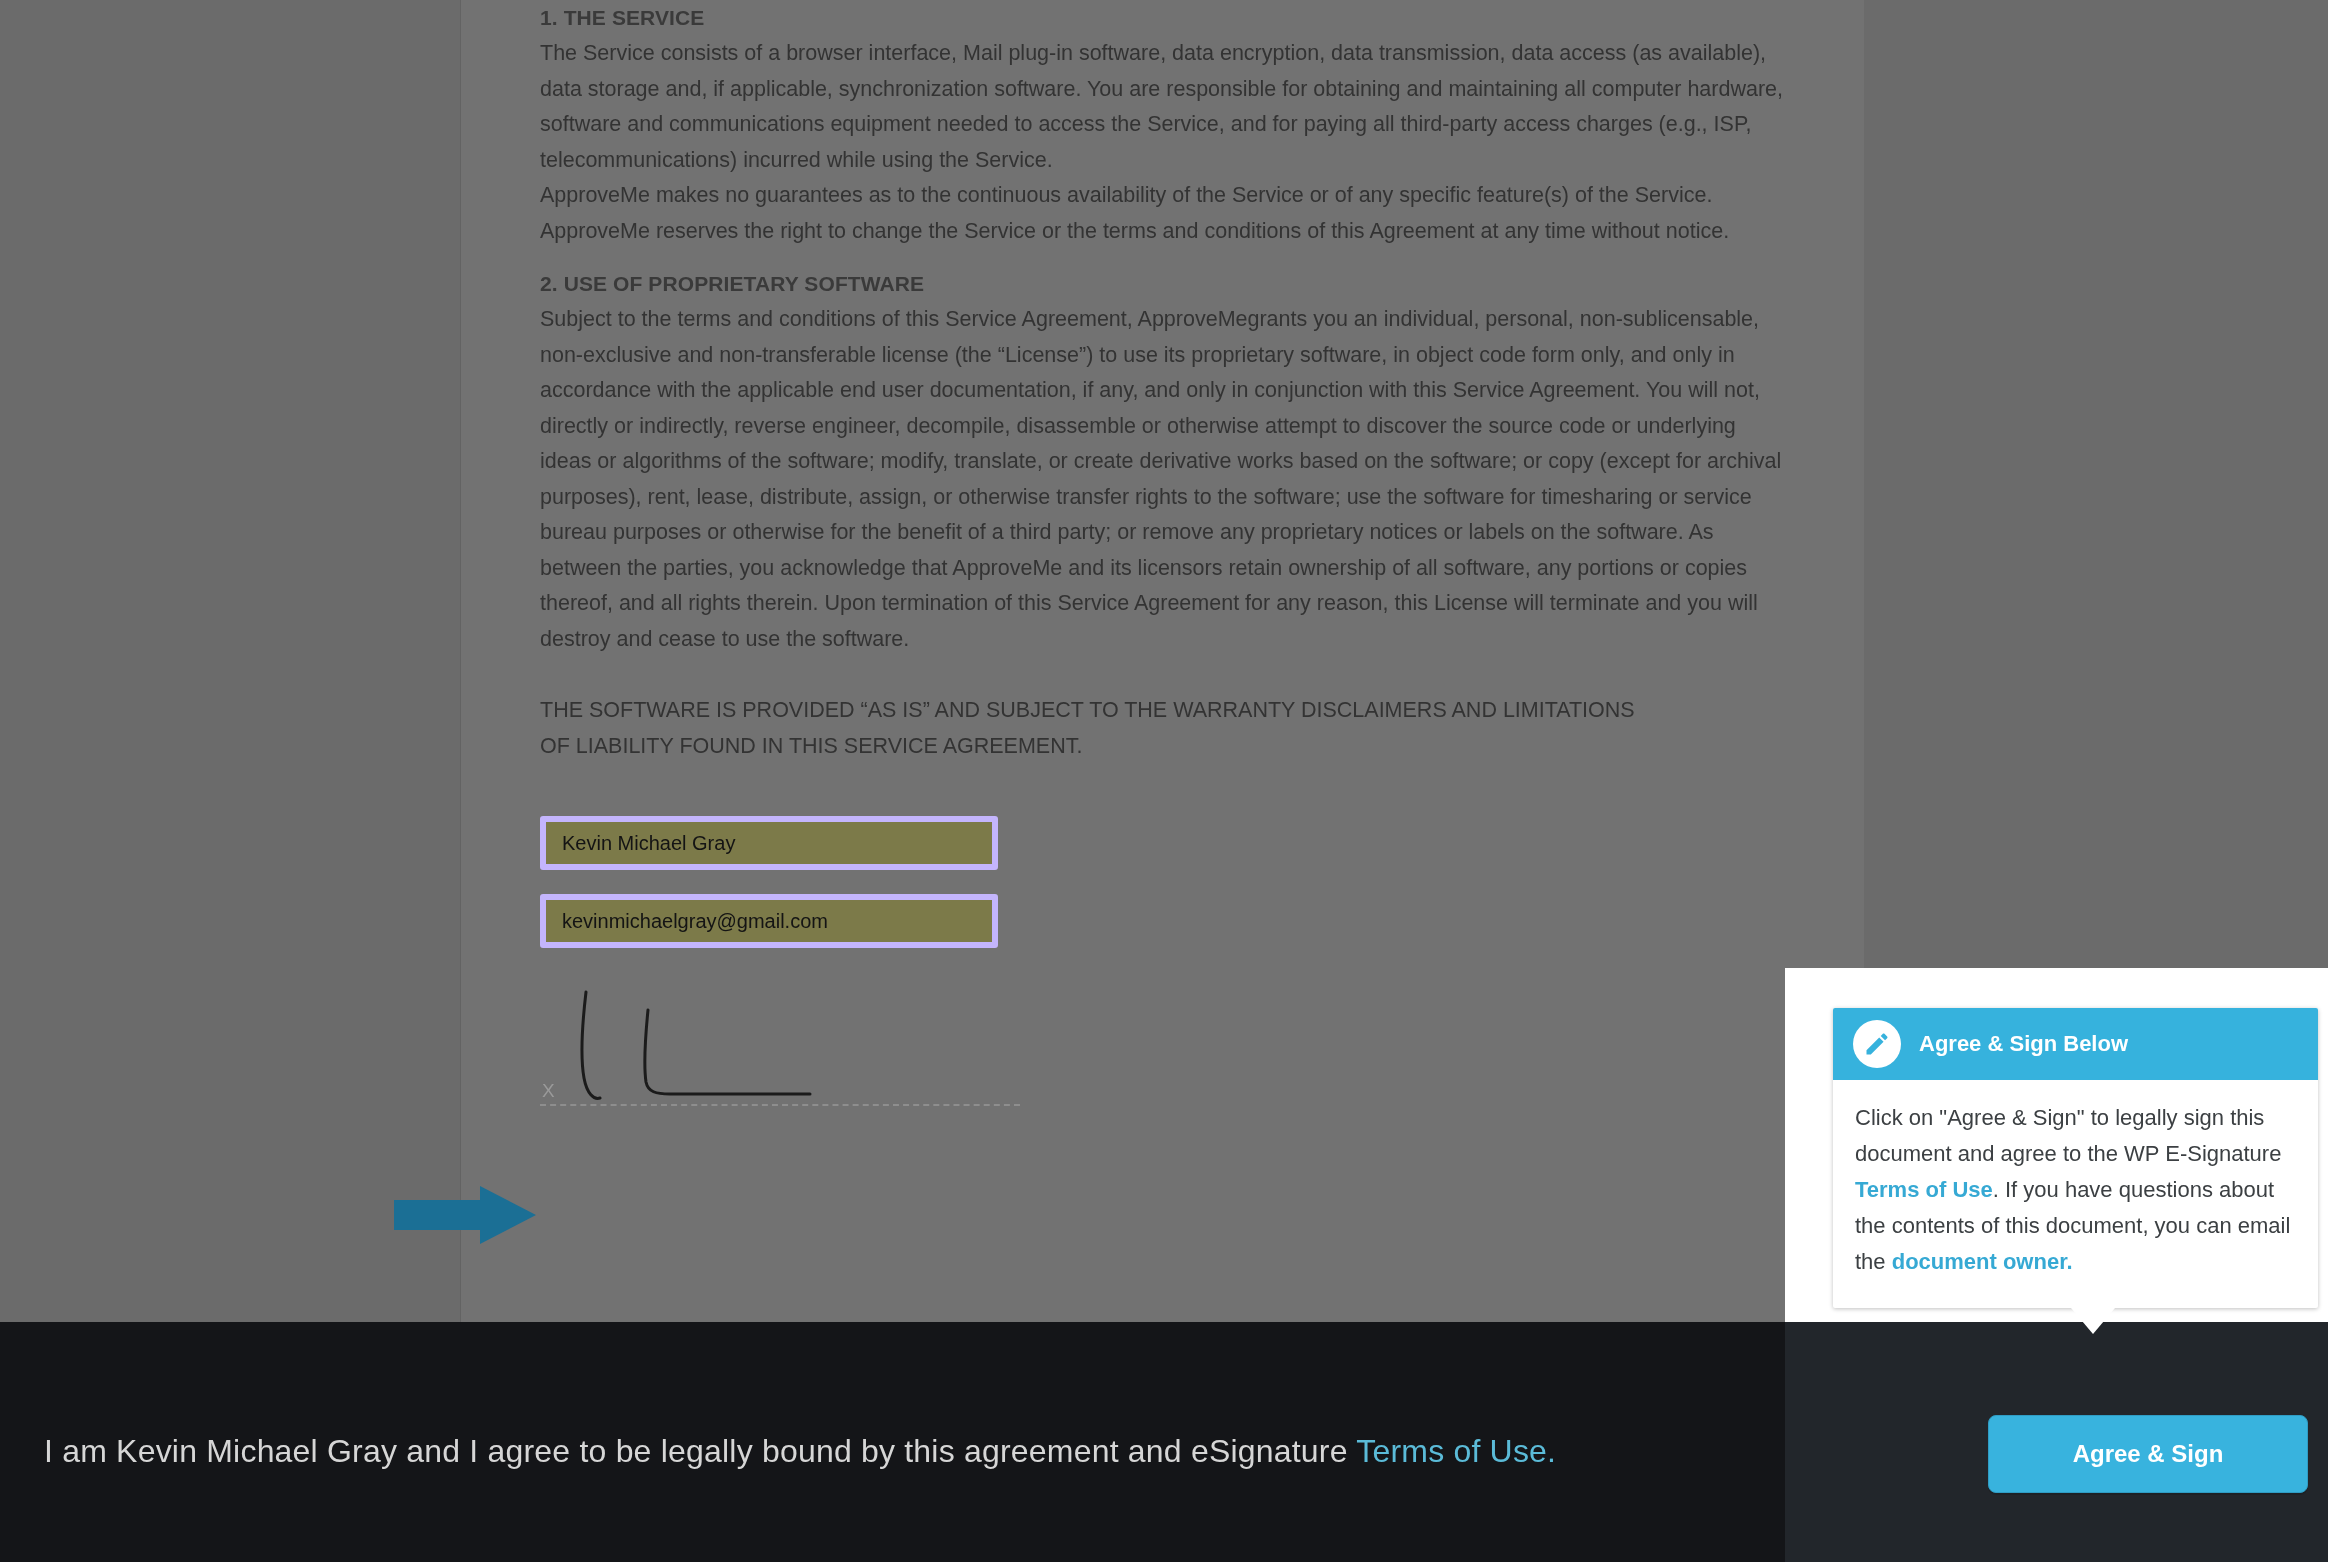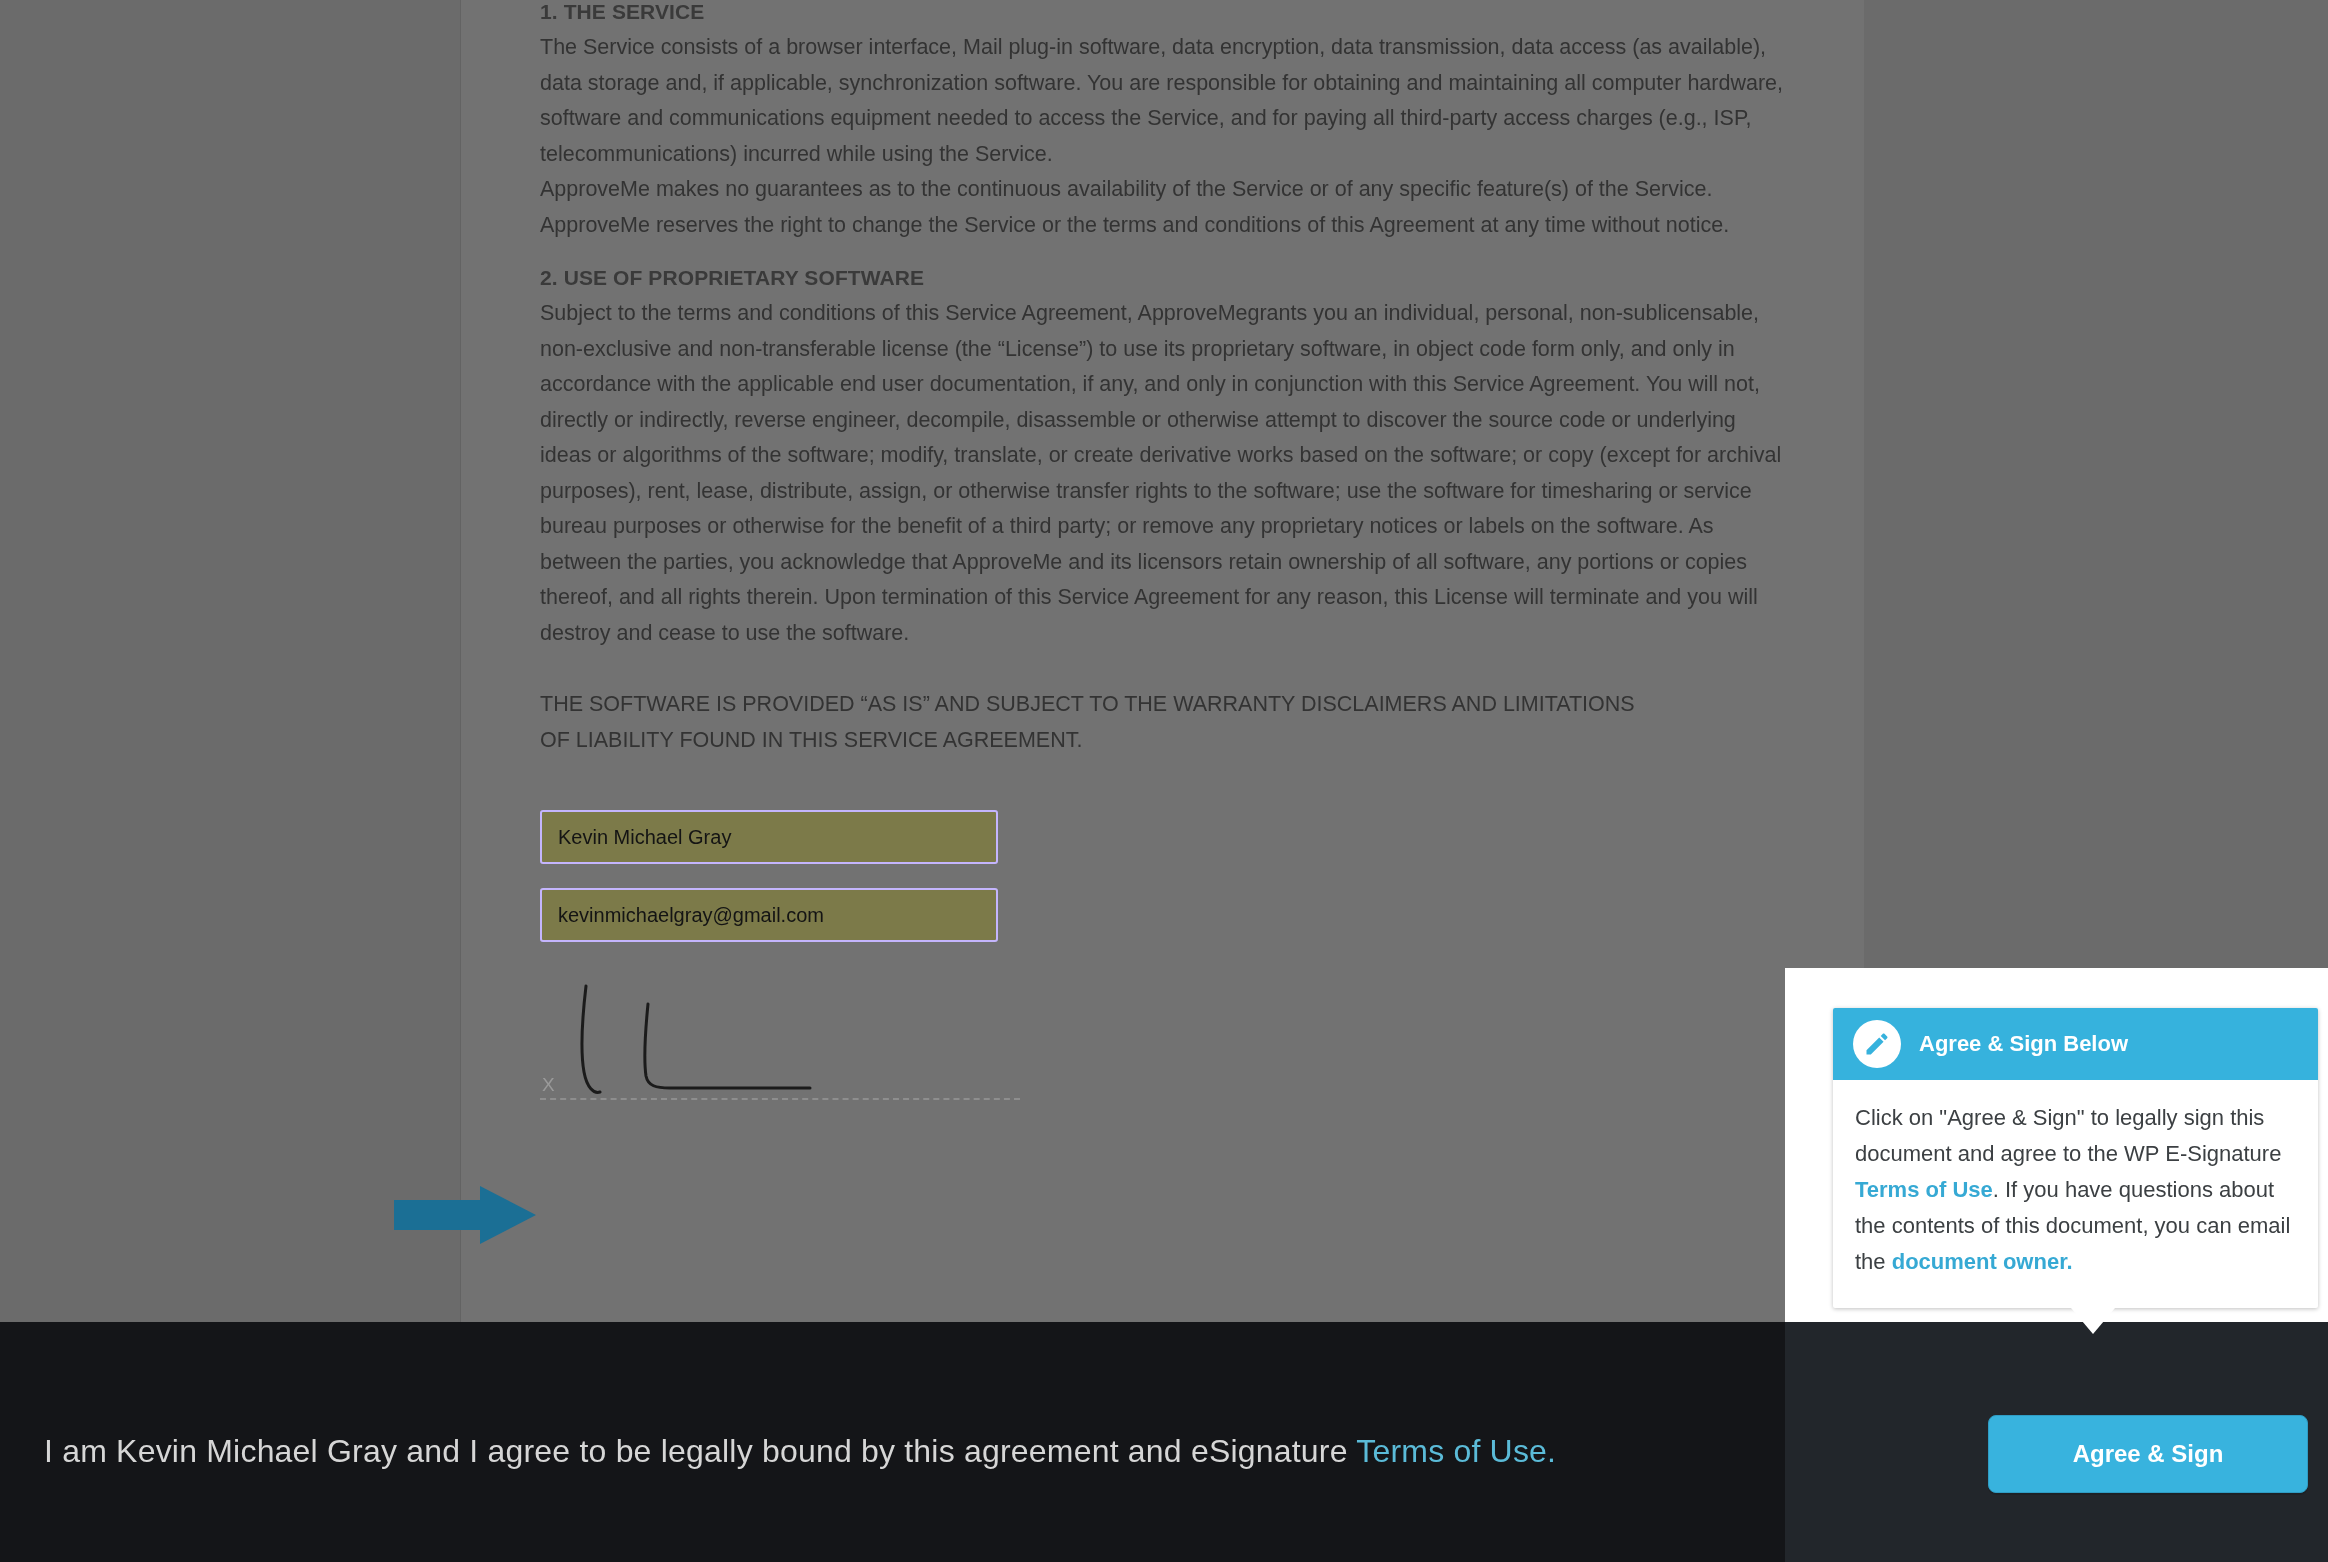--- a/index.html
+++ b/index.html
@@ -28,20 +28,21 @@
     left: 461px; top: 0;
     width: 1403px; height: 1322px;
     background: #727272;
   }
 
   
   .doc-inner {
     position: absolute;
     left: 540px; top: 0;
     width: 1250px;
+    padding-top: 6px;
     color: #2b2b2b;
   }
   .sec-head {
     font-size: 21px;
     font-weight: bold;
     color: #3a3a3a;
     margin: 0 0 6px 0;
     letter-spacing: .1px;
   }
   .sec-head.second { margin-top: 23px; }
@@ -56,21 +57,21 @@
     margin-top: 36px;
     max-width: 1115px;
   }
 
   
   .fields { margin-top: 52px; }
   .field {
     width: 458px;
     height: 54px;
     background: #7c7a49;
-    border: 2px solid #c4b5fd;
+    border: 6px solid #c4b5fd;
     border-radius: 3px;
     display: flex;
     align-items: center;
     padding: 0 16px;
     font-size: 20px;
     color: #141414;
     margin-bottom: 24px;
     overflow: hidden;
     white-space: nowrap;
   }

